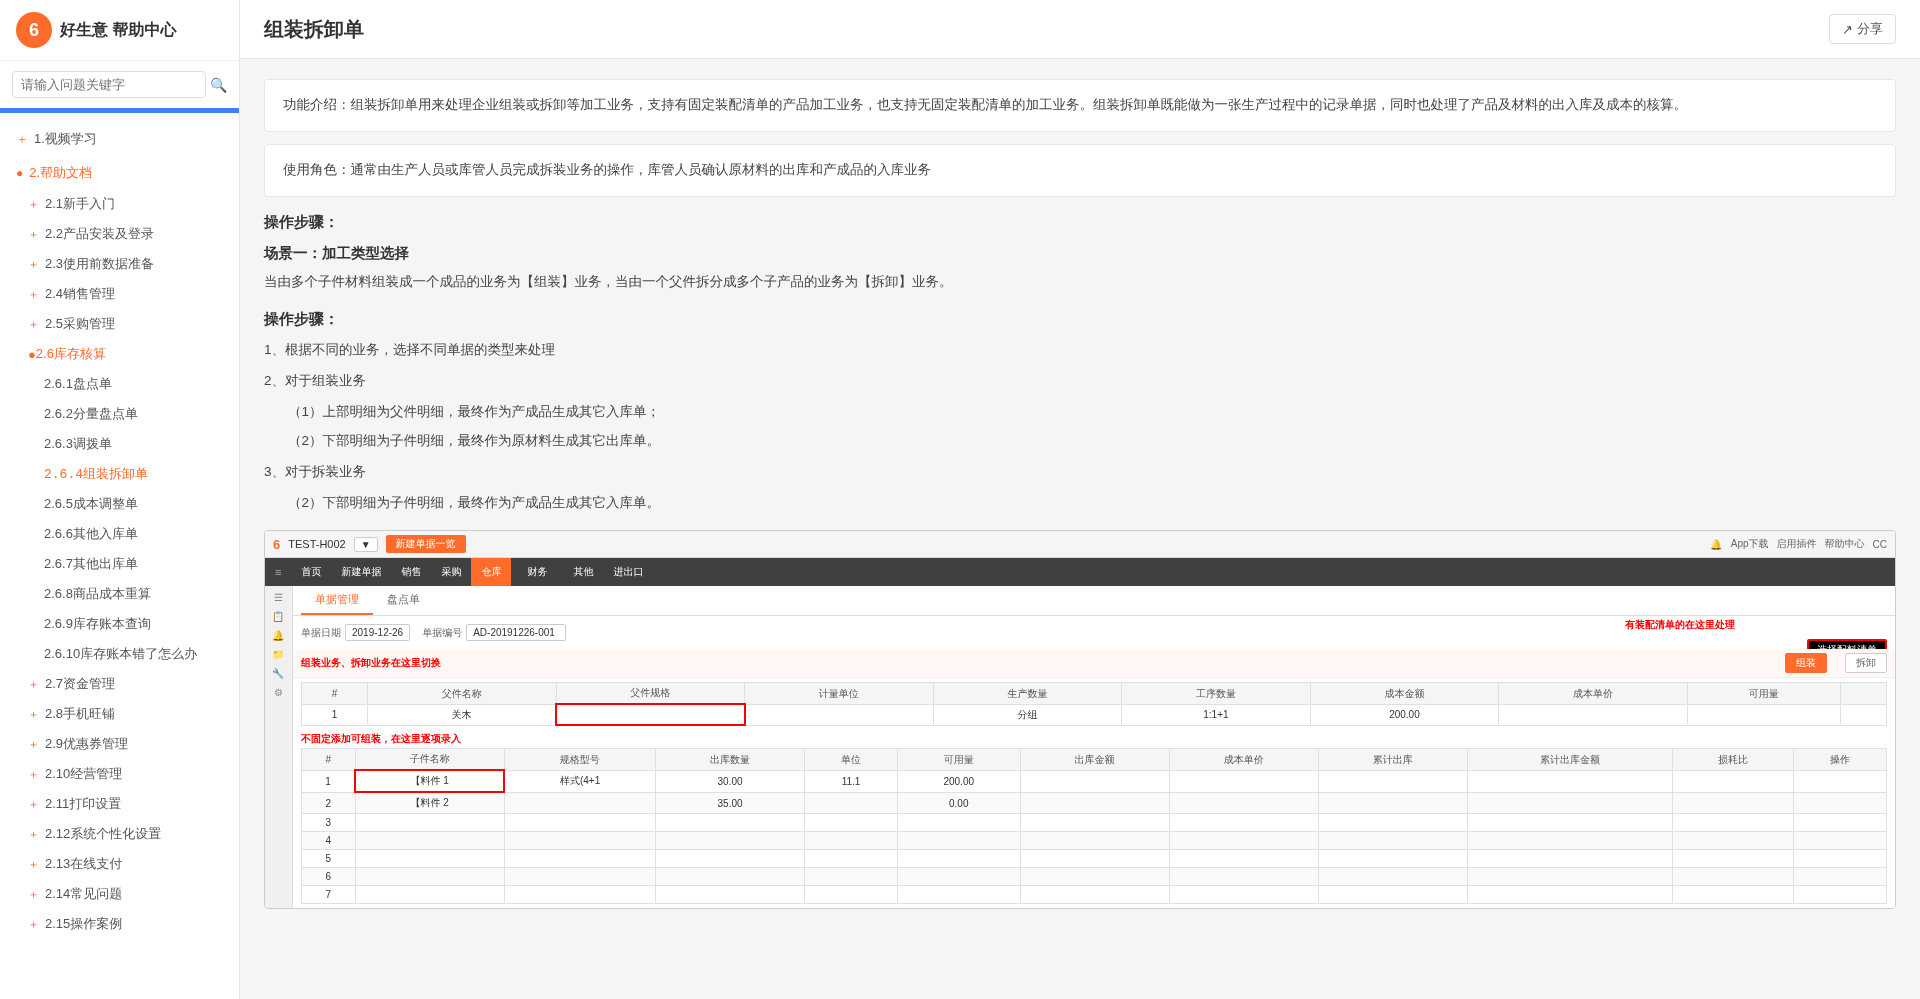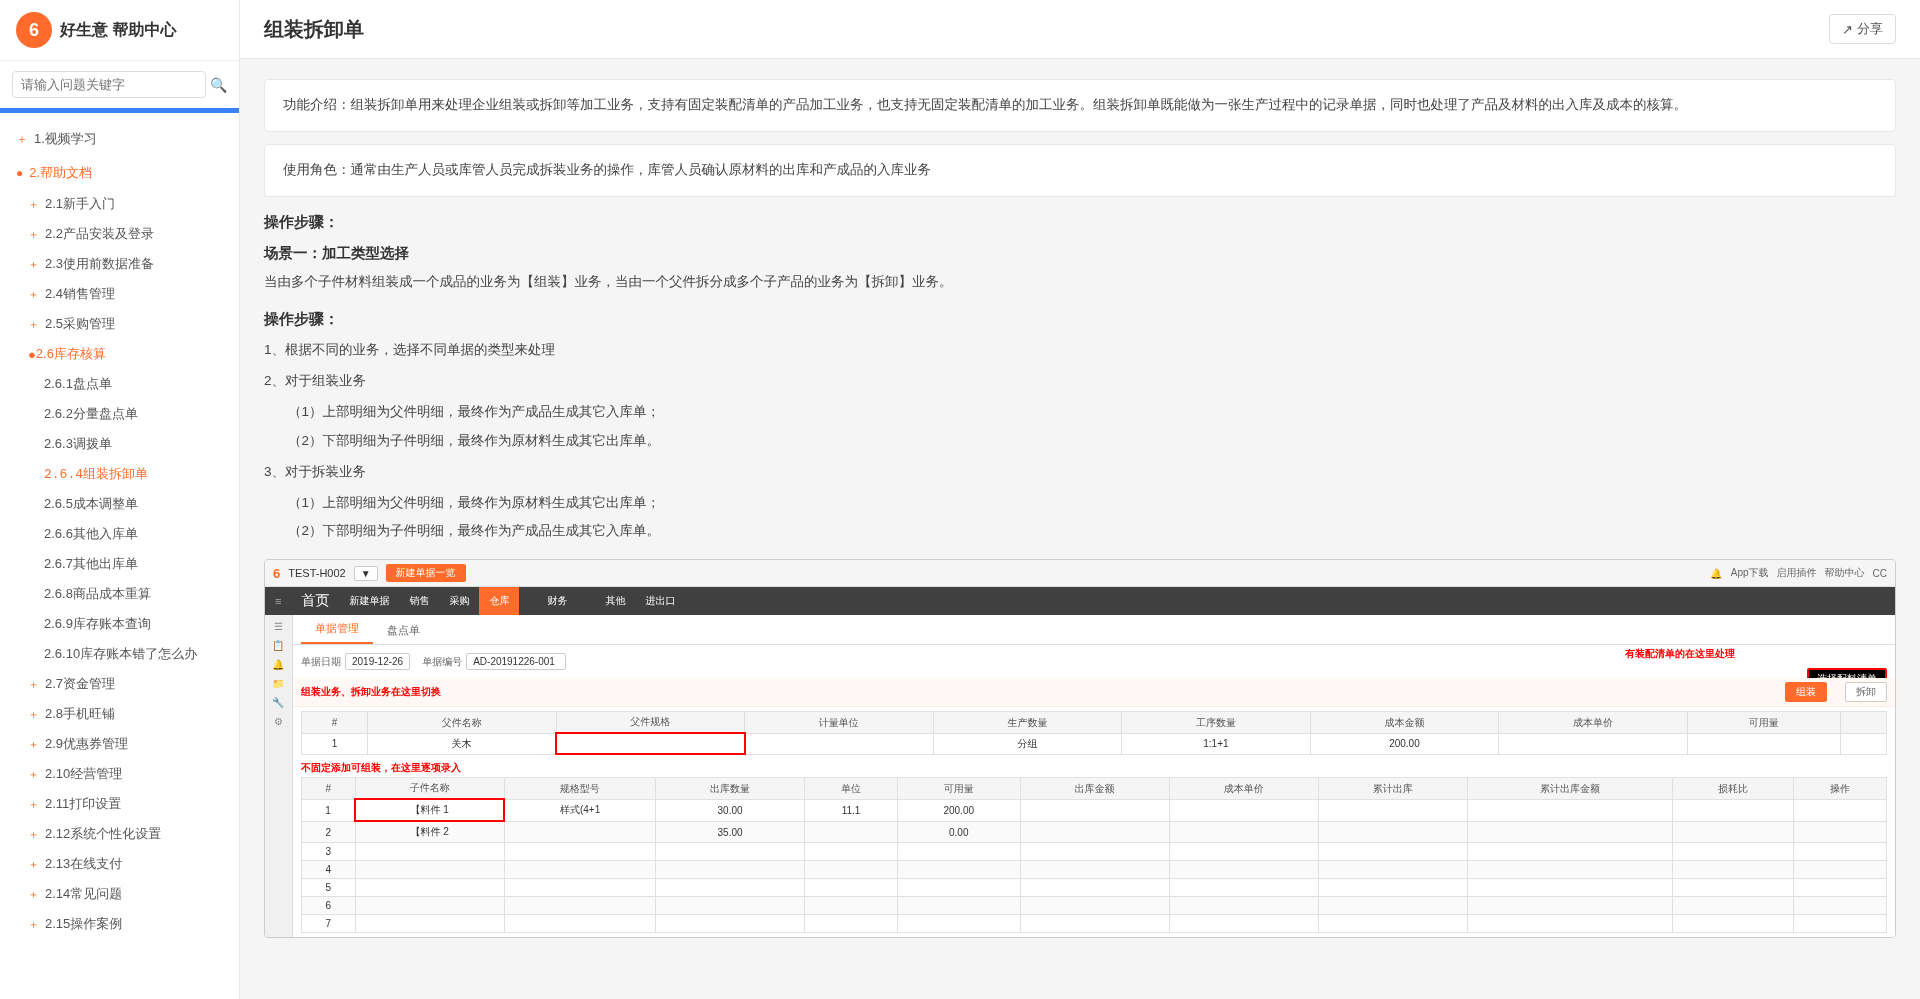--- a/index.html
+++ b/index.html
@@ -367,64 +367,63 @@
     </div>
     <div class="step-text">
       <span>当由多个子件材料组装成一个成品的业务为【组装】业务，当由一个父件拆分成多个子产品的业务为【拆卸】业务。</span>
     </div>
     <div class="section-title">操作步骤：</div>
     <div class="step-num">1、根据不同的业务，选择不同单据的类型来处理</div>
     <div class="step-num">2、对于组装业务</div>
     <div class="sub-step">（1）上部明细为父件明细，最终作为产成品生成其它入库单；</div>
     <div class="sub-step">（2）下部明细为子件明细，最终作为原材料生成其它出库单。</div>
     <div class="step-num">3、对于拆装业务</div>
-    <div class="sub-step">（1）上部明细为父件明细，最终作为原材料生成其它出库单；</div>
     <div class="sub-step">（2）下部明细为子件明细，最终作为产成品生成其它入库单。</div>
 
     <div class="screenshot-wrapper" style="margin:16px 0; border:1px solid #ccc; border-radius:4px; overflow:hidden;">
 
       <div style="background:#f5f5f5; border-bottom:1px solid #ddd; padding:4px 8px; display:flex; align-items:center; gap:8px; font-size:11px;">
         <span style="color:#ff6b2b; font-weight:bold; font-size:13px;">6</span>
         <span>TEST-H002</span>
         <div style="border:1px solid #ccc; border-radius:2px; padding:1px 6px; font-size:10px; background:#fff;">▼</div>
         <button style="background:#ff6b2b; color:#fff; border:none; border-radius:2px; padding:2px 10px; font-size:10px; cursor:pointer;">新建单据一览</button>
         <div style="margin-left:auto; display:flex; align-items:center; gap:8px; font-size:10px; color:#666;">
           <span>🔔</span>
           <span>App下载</span>
           <span>启用插件</span>
           <span>帮助中心</span>
           <span>CC</span>
         </div>
       </div>
 
       <div style="background:#404040; display:flex; align-items:center; padding:0; height:28px;">
         <div style="color:#aaa; font-size:11px; padding:0 10px; height:28px; display:flex; align-items:center;">≡</div>
-        <div style="color:#fff; font-size:14px; padding:0 10px; height:36px; display:flex; align-items:center; cursor:pointer;">首页</div>
+        <div style="color:#fff; font-size:10px; padding:0 10px; height:36px; display:flex; align-items:center; cursor:pointer;">首页</div>
         <div style="color:#fff; font-size:10px; padding:0 10px; height:28px; display:flex; align-items:center; cursor:pointer;">新建单据</div>
         <div style="color:#fff; font-size:10px; padding:0 10px; height:28px; display:flex; align-items:center; cursor:pointer;">销售</div>
         <div style="color:#fff; font-size:10px; padding:0 10px; height:28px; display:flex; align-items:center; cursor:pointer;">采购</div>
         <div style="background:#ff6b2b; color:#fff; font-size:10px; padding:0 10px; height:28px; display:flex; align-items:center; cursor:pointer;">仓库</div>
-        <div style="color:#fff; font-size:10px; padding:0 28px; height:39px; display:flex; align-items:center; cursor:pointer;">财务</div>
+        <div style="color:#fff; font-size:10px; padding:0 16px; height:39px; display:flex; align-items:center; cursor:pointer;">财务</div>
         <div style="color:#fff; font-size:10px; padding:0 10px; height:28px; display:flex; align-items:center; cursor:pointer;">其他</div>
         <div style="color:#fff; font-size:10px; padding:0 10px; height:28px; display:flex; align-items:center; cursor:pointer;">进出口</div>
       </div>
 
       <div style="display:flex;">
         <div style="width:28px; background:#f0f0f0; border-right:1px solid #ddd; display:flex; flex-direction:column; align-items:center; padding:6px 0; gap:8px; font-size:10px; color:#888;">
           <span>☰</span>
           <span>📋</span>
           <span>🔔</span>
           <span>📁</span>
           <span>🔧</span>
           <span>⚙</span>
         </div>
 
         <div style="flex:1; background:#fff;">
 
-          <div style="display:flex; border-bottom:1px solid #ddd; background:#fff; padding:0 8px;align-items:flex-end;">
+          <div style="display:flex; border-bottom:1px solid #ddd; background:#fff; padding:0 8px;">
             <div style="padding:6px 14px; font-size:11px; color:#ff6b2b; border-bottom:2px solid #ff6b2b; cursor:pointer;">单据管理</div>
             <div style="padding:6px 14px; font-size:11px; color:#666; cursor:pointer;">盘点单</div>
           </div>
 
           <div style="padding:8px; display:flex; gap:12px; align-items:center; flex-wrap:wrap; position:relative;">
             <div style="display:flex; align-items:center; gap:4px; font-size:10px;">
               <span style="color:#666;">单据日期</span>
               <div style="border:1px solid #ccc; border-radius:2px; padding:2px 6px; font-size:10px; background:#fff;">2019-12-26</div>
             </div>
             <div style="display:flex; align-items:center; gap:4px; font-size:10px;">

